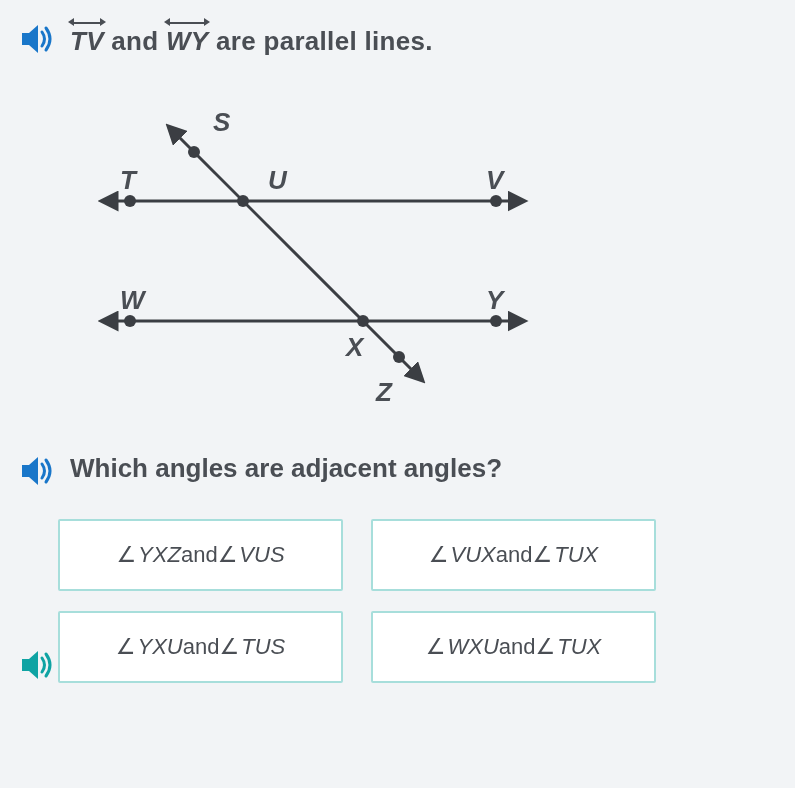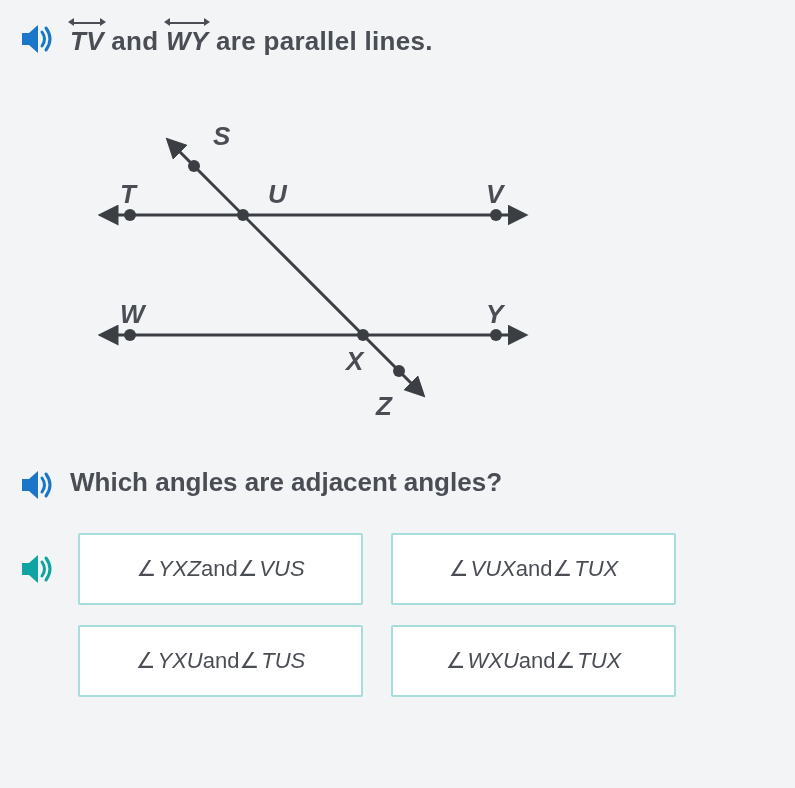--- a/index.html
+++ b/index.html
@@ -9,21 +9,21 @@
       background: #f2f4f6;
       font-family: Arial, Helvetica, sans-serif;
       color: #4a4e54;
       padding: 20px 18px;
       position: relative;
     }
     .row {
       display: flex;
       align-items: center;
       gap: 12px;
-      margin-bottom: 20px;
+      margin-bottom: 6px;
     }
     .speaker {
       width: 40px;
       height: 36px;
       flex-shrink: 0;
       display: flex;
       align-items: center;
       justify-content: center;
     }
     .problem-text {
@@ -74,22 +74,21 @@
       gap: 12px;
       margin-top: 18px;
       margin-bottom: 30px;
     }
     .question-text {
       font-size: 26px;
       font-weight: 700;
     }
     .answers-area {
       display: flex;
-      align-items: flex-start;
-      gap: 20px;
+      align-items: flex-end;
     }
     .answer-grid {
       display: grid;
       grid-template-columns: 285px 285px;
       grid-auto-rows: 72px;
       gap: 20px 28px;
     }
     .answer-btn {
       border: 2px solid #a7dedb;
       background: #ffffff;

